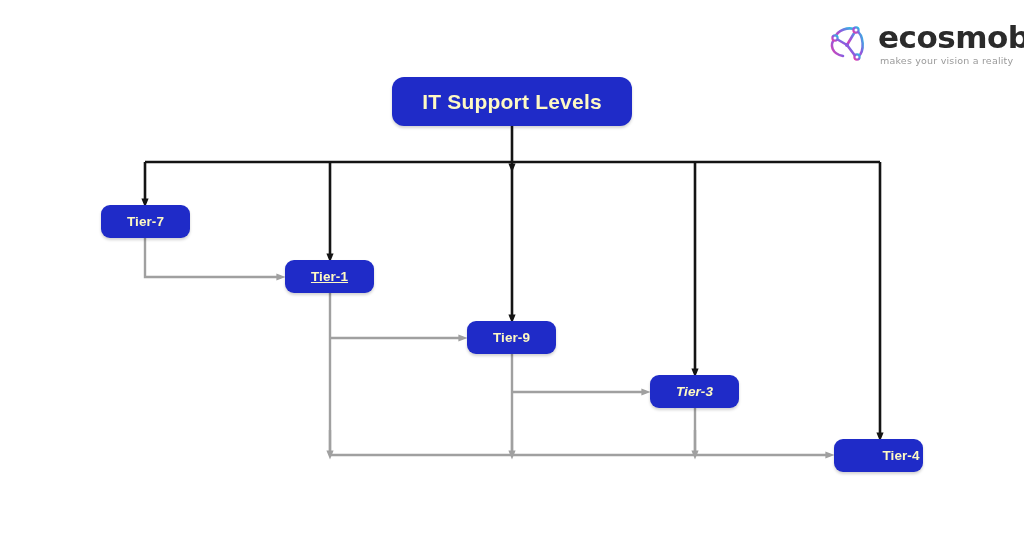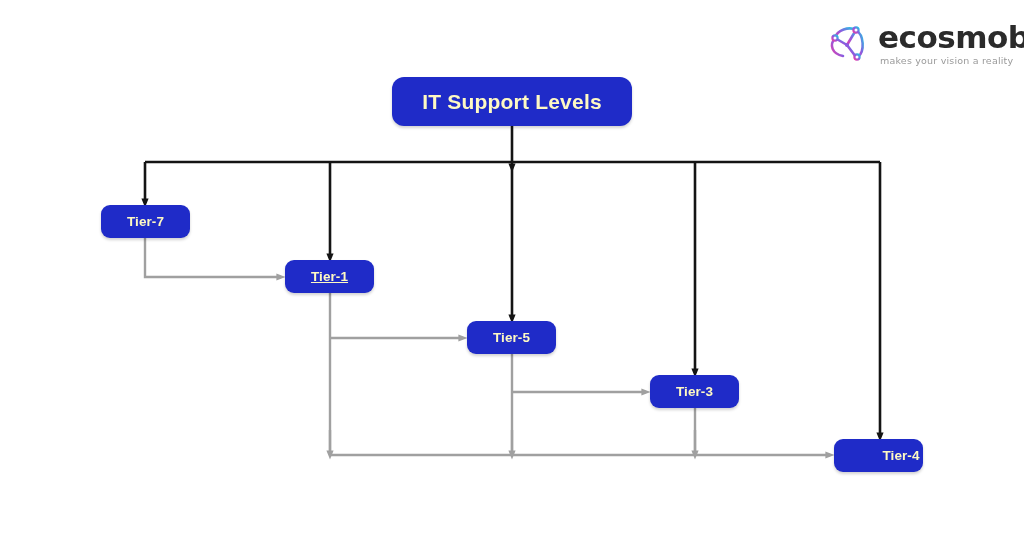--- a/index.html
+++ b/index.html
@@ -81,21 +81,21 @@
     letter-spacing: 0.2px;
   }
   .node.tier {
     height: 33px;
     font-size: 13.5px;
     letter-spacing: 0.1px;
   }
   #node-tier-0 { left: 101px; top: 205px; width: 89px; }
   #node-tier-1 { left: 285px; top: 260px; width: 89px; text-decoration: underline; }
   #node-tier-2 { left: 467px; top: 321px; width: 89px; }
-  #node-tier-3 { left: 650px; top: 375px; width: 89px; }
+  #node-tier-3 { left: 650px; top: 375px; width: 89px; font-style: italic; }
   #node-tier-4 { left: 834px; top: 439px; width: 89px; padding-left: 45px; }
 
   
   #wires {
     position: absolute;
     left: 0;
     top: 0;
     width: 1024px;
     height: 538px;
   }
@@ -170,19 +170,19 @@
 
     <path d="M330,455 L830,455" fill="none" stroke="#a0a0a0" stroke-width="2.4" marker-end="url(#ah-gray)"></path>
   </svg>
 
   <div class="node root" id="node-root">IT Support Levels</div>
 
   <div class="node tier" id="node-tier-0">Tier-7</div>
 
   <div class="node tier" id="node-tier-1">Tier-1</div>
 
-  <div class="node tier" id="node-tier-2">Tier-5</div>
+  <div class="node tier" id="node-tier-2">Tier-9</div>
 
   <div class="node tier" id="node-tier-3">Tier-3</div>
 
   <div class="node tier" id="node-tier-4">Tier-4</div>
 
 </div>
 
 </body></html>

